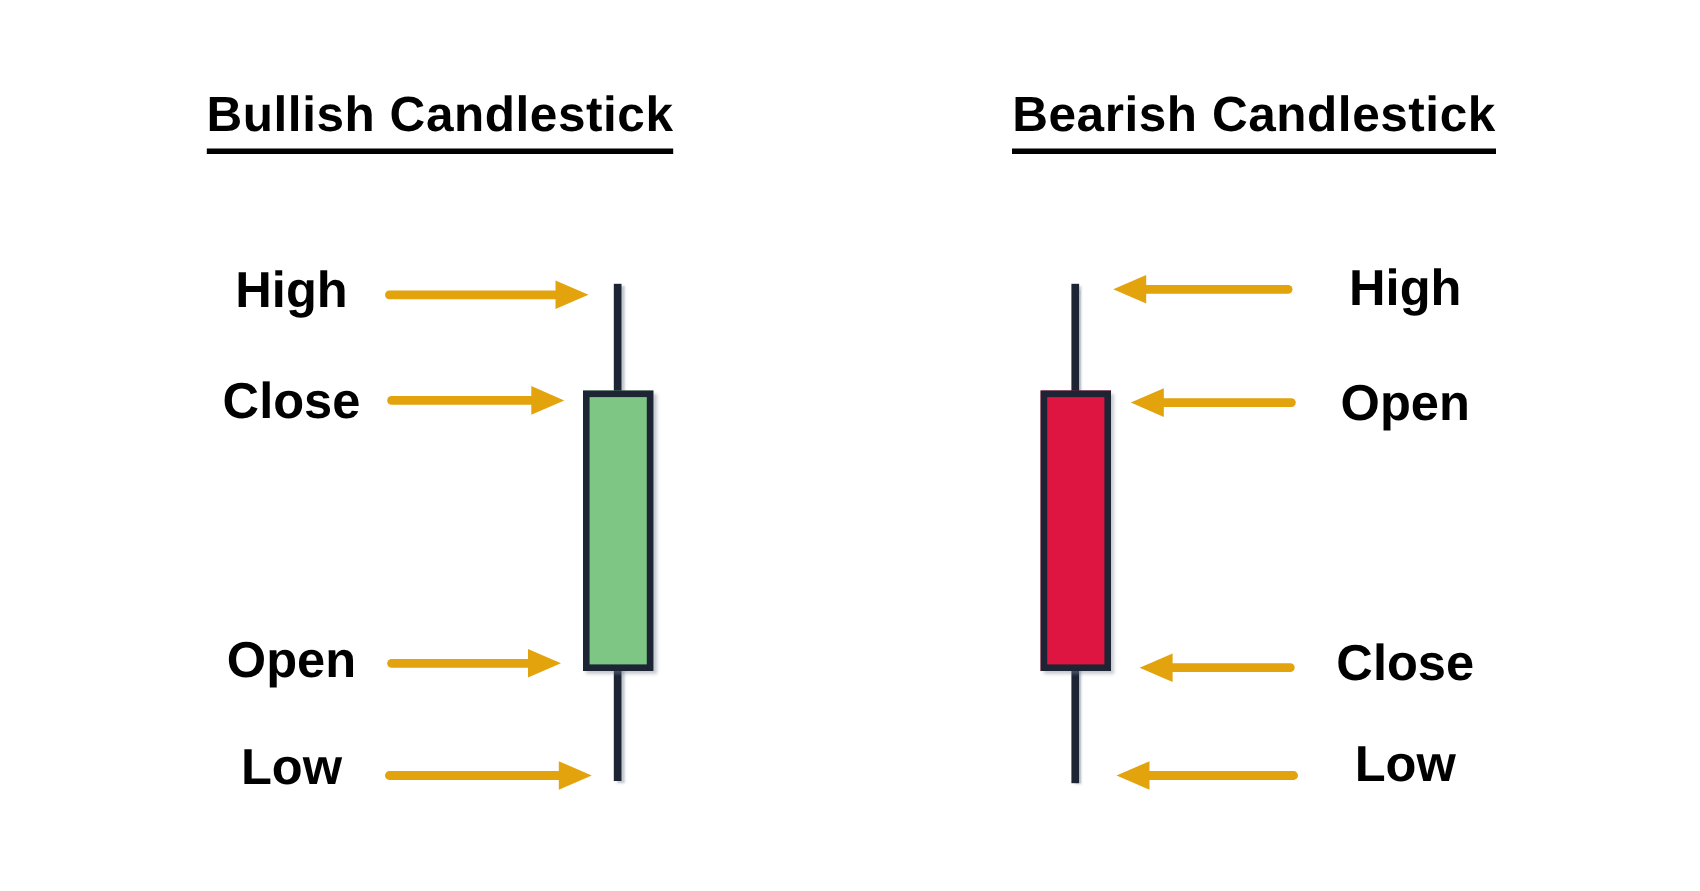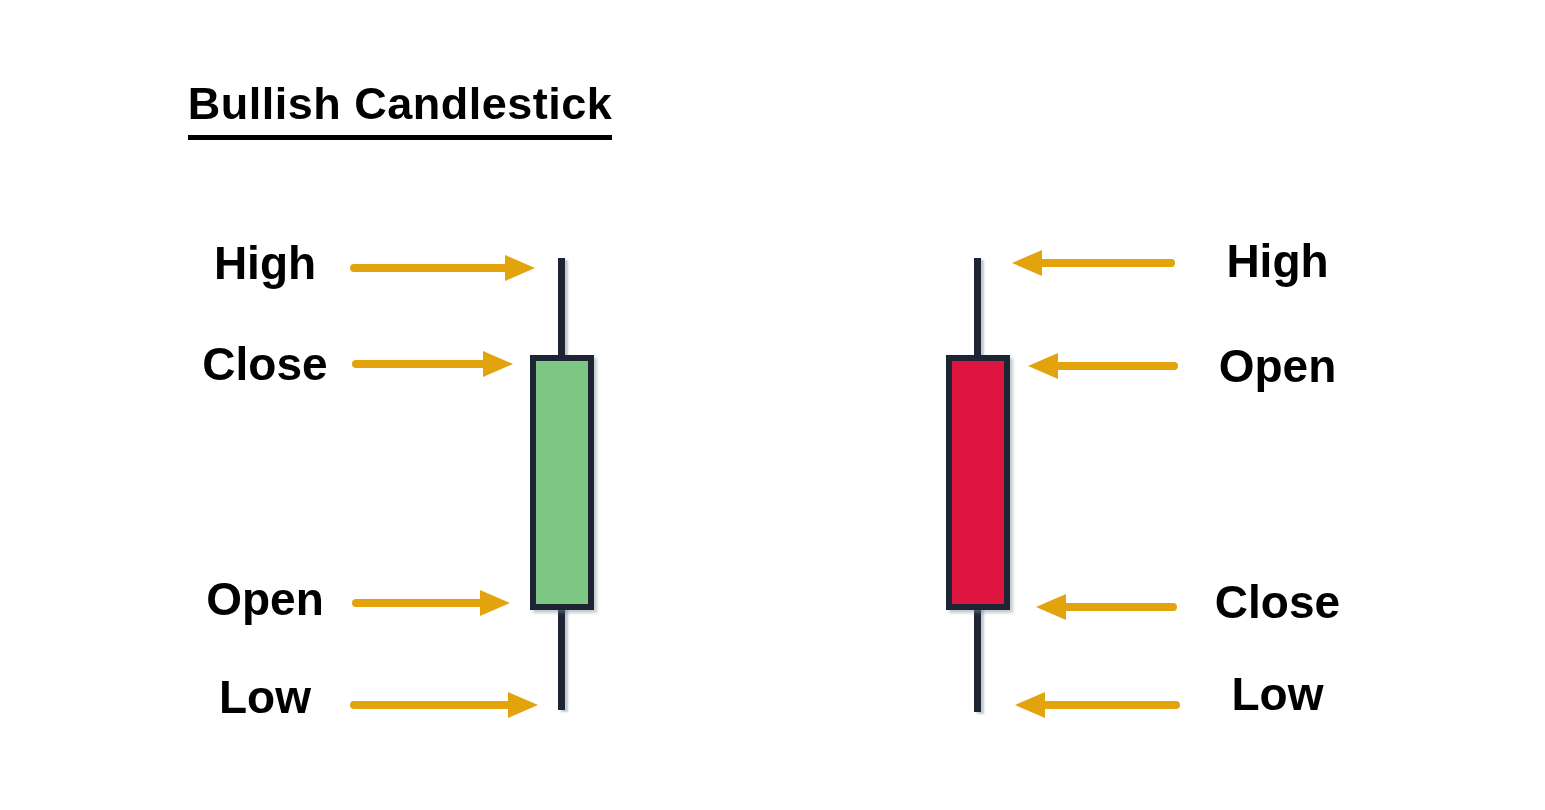--- a/index.html
+++ b/index.html
@@ -136,20 +136,23 @@
     <div class="arrow right a-b-low">
       <div class="shaft"></div>
       <div class="head"></div>
     </div>
 
     <div class="candle-wick bullish-wick"></div>
     <div class="candle-body bullish-body"></div>
   </section>
 
   <section class="panel">
+    <h2 class="title bearish-title">
+      <span>Bearish Candlestick</span>
+    </h2>
 
     <div class="lbl right-col r-high">High</div>
     <div class="lbl right-col r-open">Open</div>
     <div class="lbl right-col r-close">Close</div>
     <div class="lbl right-col r-low">Low</div>
 
     <div class="arrow left a-r-high">
       <div class="shaft"></div>
       <div class="head"></div>
     </div>

